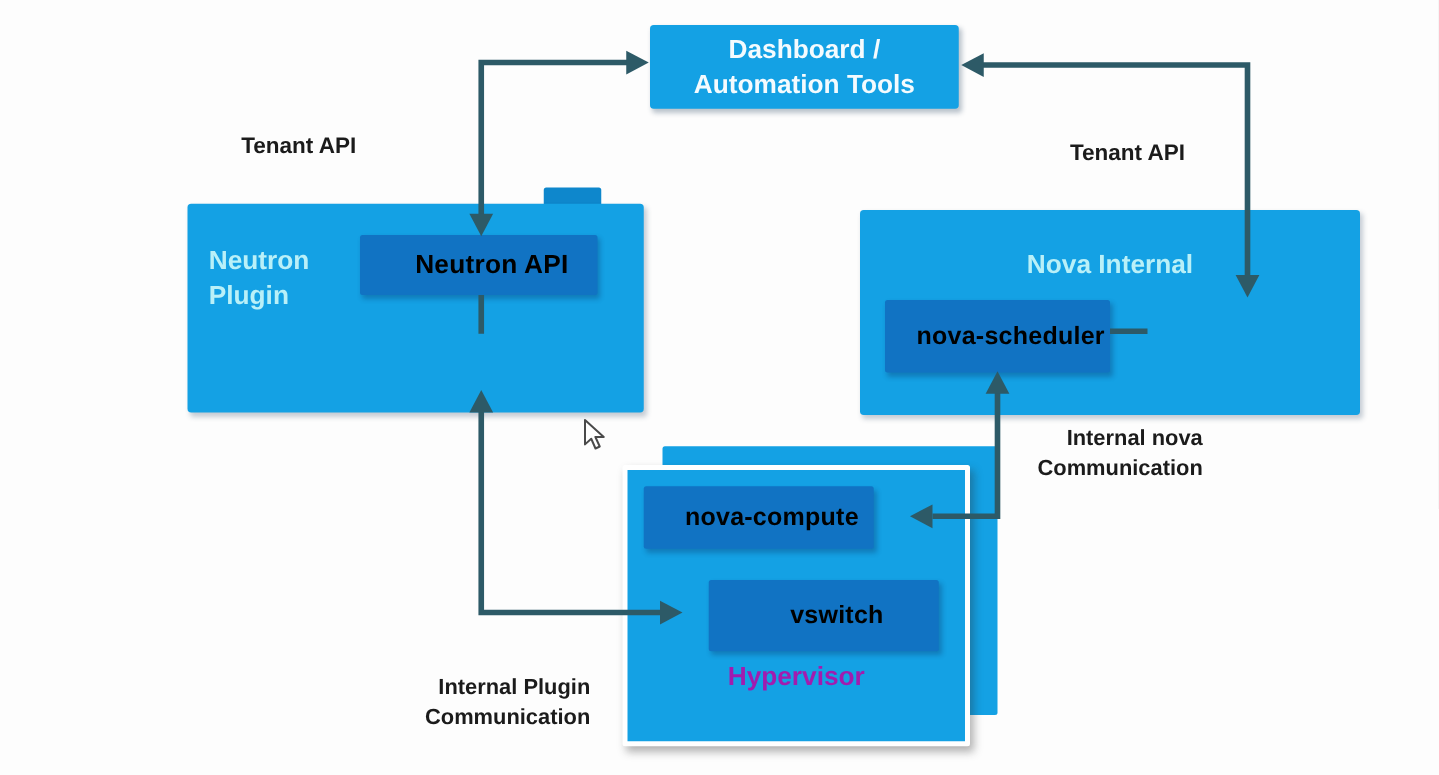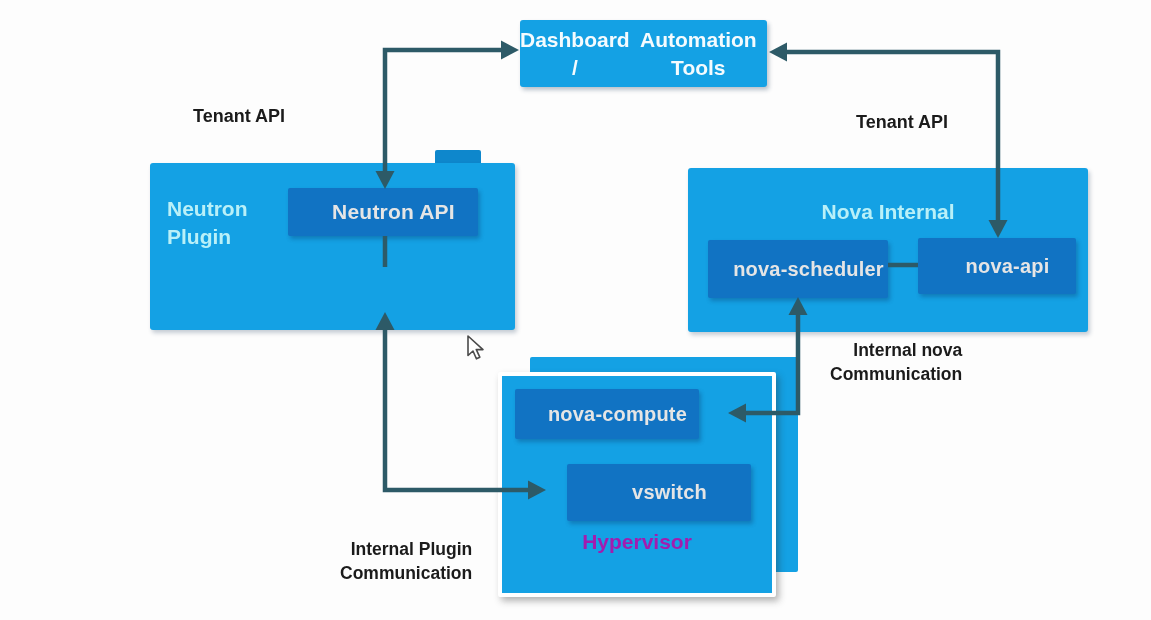--- a/index.html
+++ b/index.html
@@ -17,38 +17,38 @@
     border-radius:3px;
     box-shadow:2px 3px 4px rgba(30,60,90,0.25);
   }
   .inner-box{
     position:absolute;
     box-sizing:border-box;
     background:var(--box-dark-blue,#1173C3);
     border-radius:2px;
     box-shadow:2px 3px 4px rgba(10,40,90,0.30);
     display:flex;align-items:center;justify-content:center;
-    color:#e5e5e5;
+    color:#000000;
     font-size:21px;font-weight:bold;
     letter-spacing:0.2px;
     padding-left:21px;
   }
   .service-title{
     position:absolute;
     color:var(--title-cyan,#B9F0F8);
     font-size:21px;font-weight:bold;
     line-height:1.35;
   }
   .dash-box{
     position:absolute;
     box-sizing:border-box;
     background:var(--box-blue,#14A1E4);
     border-radius:3px;
     box-shadow:2px 3px 4px rgba(30,60,90,0.3);
-    display:flex;flex-direction:row;align-items:center;justify-content:center;
+    display:flex;flex-direction:column;align-items:center;justify-content:center;
     color:#f4fbfe;font-size:21px;font-weight:bold;line-height:1.3;
     text-align:center;
   }
   .black-label{
     position:absolute;
     color:var(--label-dark,#1b1b1b);
     font-size:18px;font-weight:bold;
     line-height:1.35;
     white-space:nowrap;
   }
@@ -96,21 +96,20 @@
   <div class="black-label" style="left:856px;top:110px;">Tenant API</div>
 
   <div class="back-accent" style="left:435px;top:150px;width:46px;height:18px;"></div>
   <div class="box" style="left:150px;top:163px;width:365px;height:167px;"></div>
   <div class="service-title" style="left:167px;top:195px;width:100px;">Neutron Plugin</div>
   <div class="inner-box" style="left:288px;top:188px;width:190px;height:48px;">Neutron API</div>
 
   <div class="box" style="left:688px;top:168px;width:400px;height:164px;"></div>
   <div class="service-title" style="left:688px;top:198px;width:400px;text-align:center;">Nova Internal</div>
   <div class="inner-box" style="left:708px;top:240px;width:180px;height:58px;font-size:20px;">nova-scheduler</div>
-  <div class="inner-box" style="left:918px;top:238px;width:158px;height:56px;font-size:20px;">nova-api</div>
 
   <div class="box" style="left:530px;top:357px;width:268px;height:215px;border-radius:2px;box-shadow:none;"></div>
   <div class="hyp-front" style="left:498px;top:372px;width:278px;height:225px;"></div>
   <div class="inner-box" style="left:515px;top:389px;width:184px;height:50px;font-size:20px;">nova-compute</div>
   <div class="inner-box" style="left:567px;top:464px;width:184px;height:57px;font-size:20px;">vswitch</div>
   <div class="hyp-label" style="left:500px;top:530px;width:274px;">Hypervisor</div>
 
   <div class="anno-label" style="left:830px;top:339px;">
     <span>Internal nova</span>
     <span>Communication</span>

